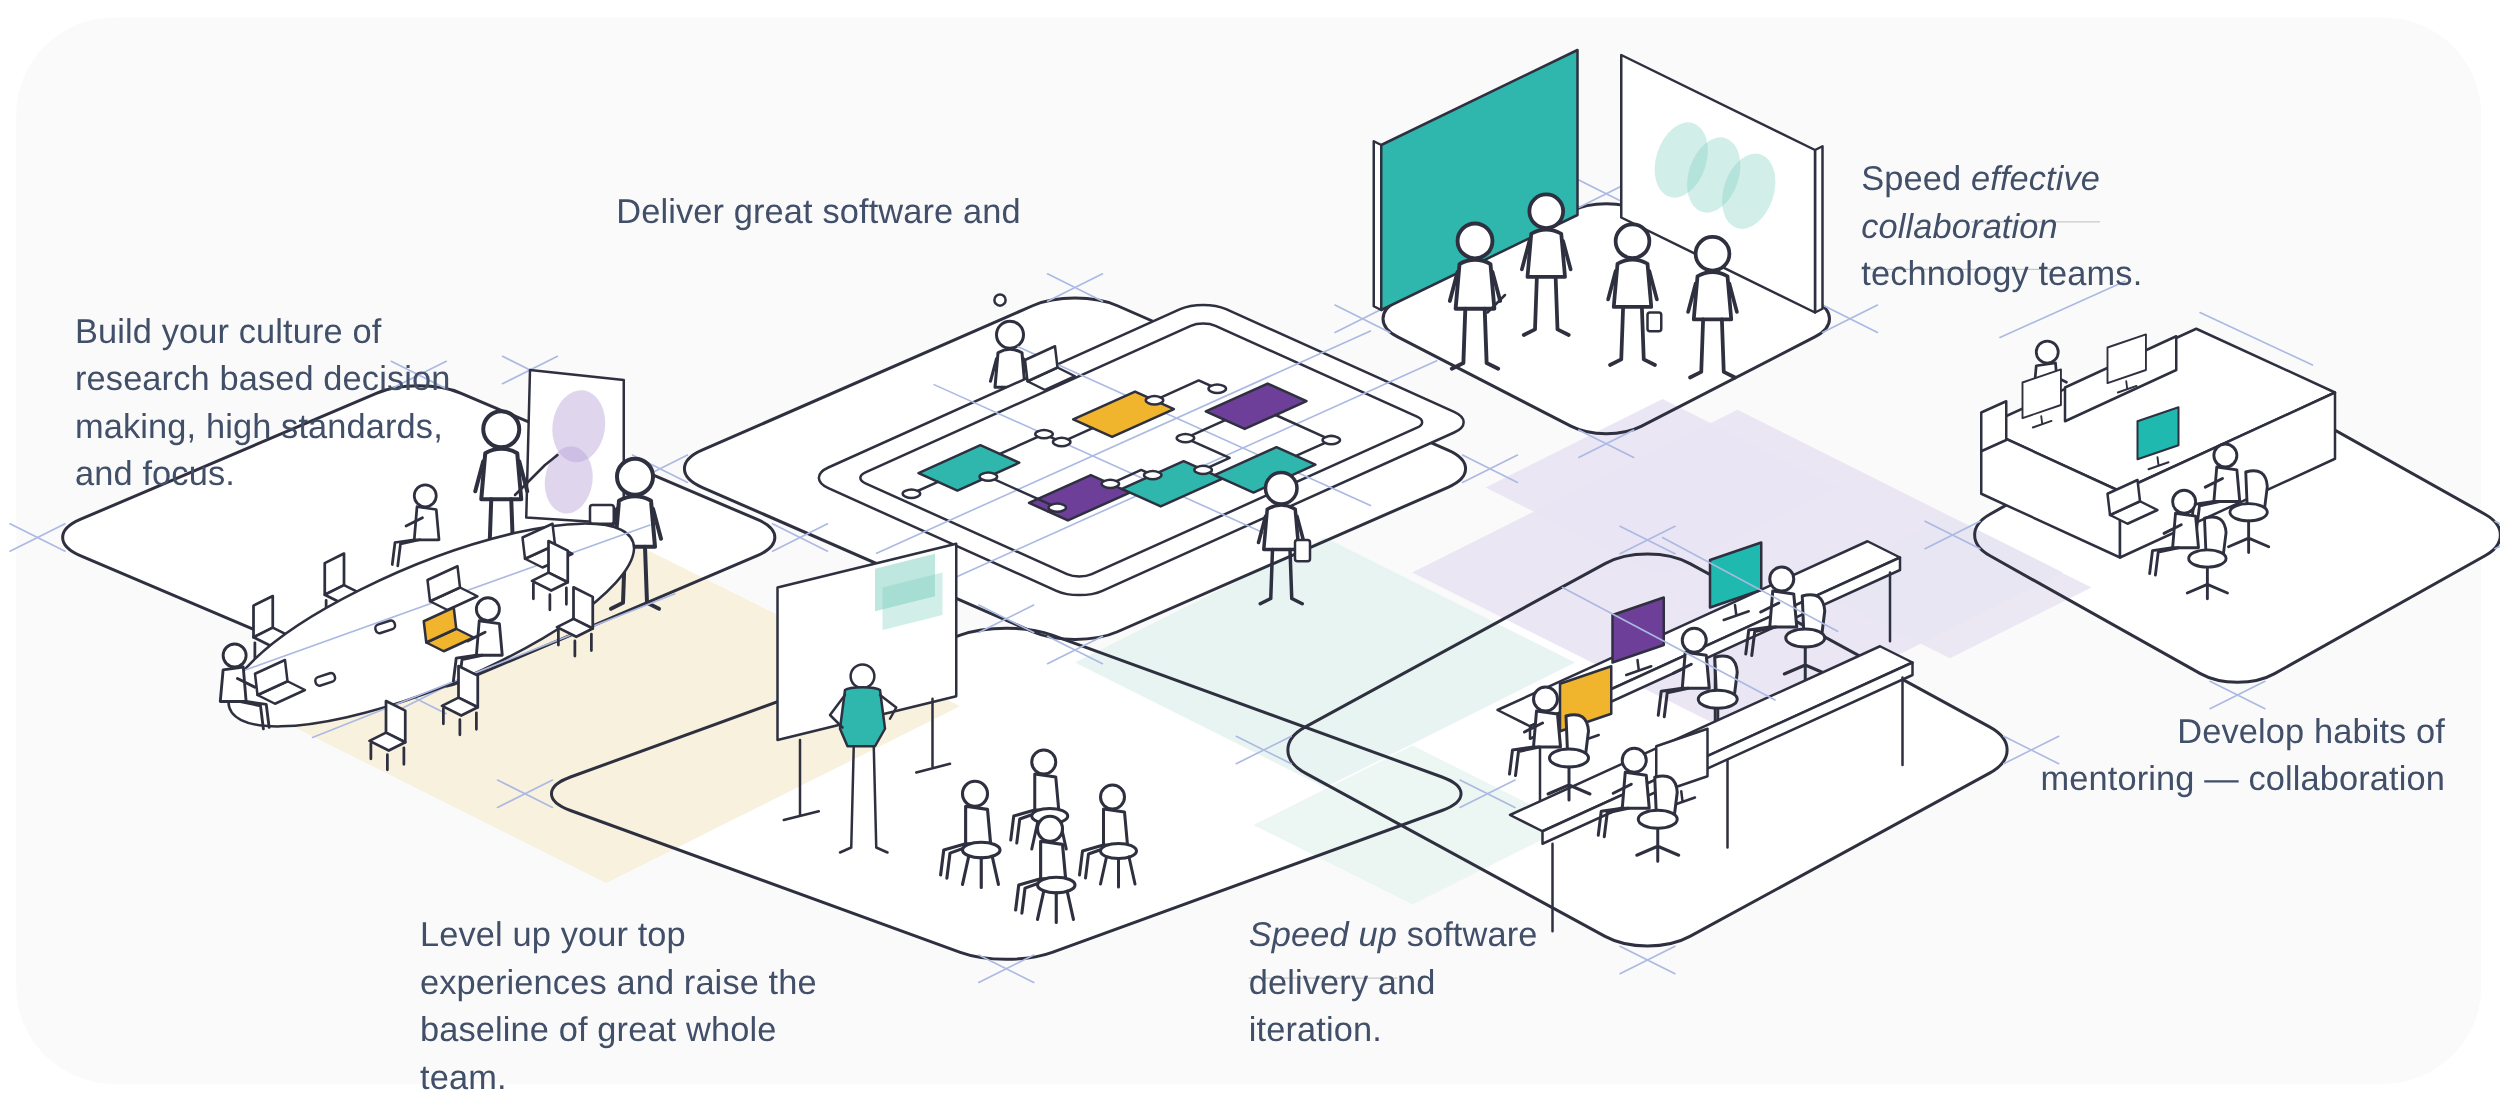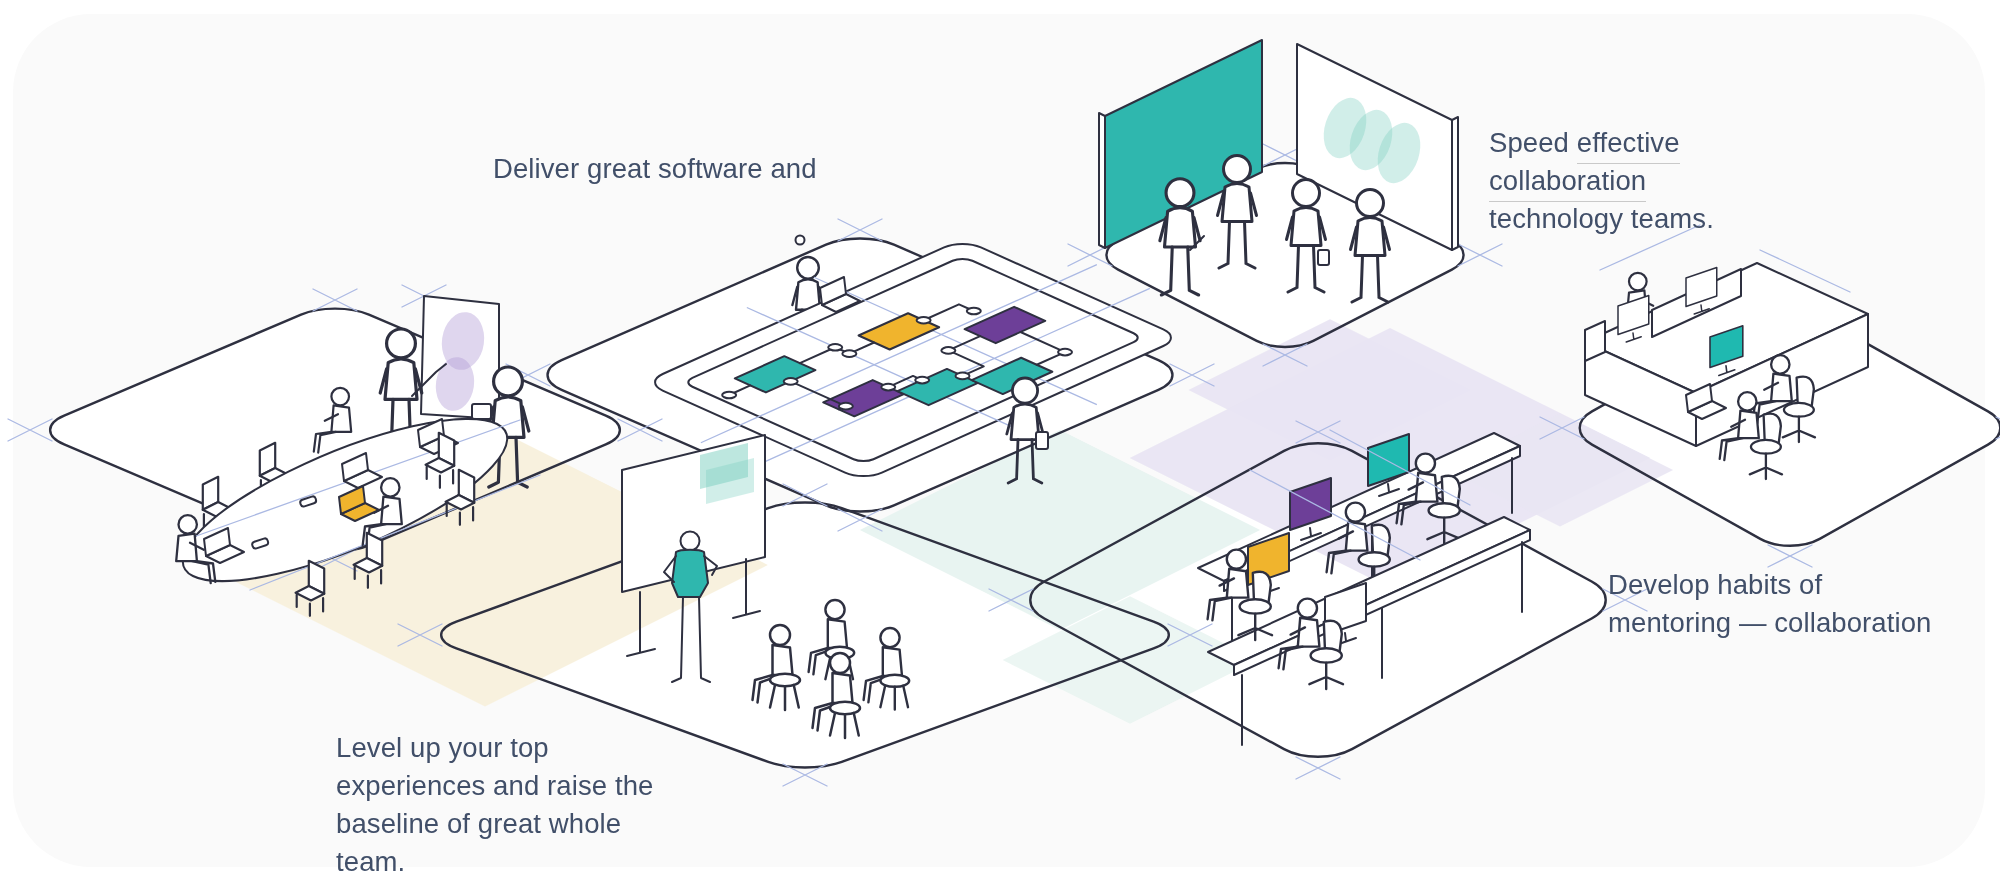--- a/index.html
+++ b/index.html
@@ -11,22 +11,22 @@
   .ln{fill:none;stroke:#2e3040;stroke-width:2;stroke-linecap:round;stroke-linejoin:round}
   .ln2{stroke:#2e3040;stroke-width:2;stroke-linejoin:round}
   .fw{fill:#ffffff}
   .flrf{fill:#ffffff}
   .flr{fill:none;stroke:#2e3040;stroke-width:2.4;vector-effect:non-scaling-stroke;stroke-linejoin:round}
   .lnv{stroke:#2e3040;stroke-width:2;vector-effect:non-scaling-stroke;stroke-linejoin:round;stroke-linecap:round}
   .guide{stroke:#abb9e3;stroke-width:1.3;fill:none;stroke-linecap:round}
   .guidev{stroke:#abb9e3;stroke-width:1.3;fill:none;vector-effect:non-scaling-stroke}
   
   .cap{position:absolute;font-size:27.5px;line-height:38px;color:#414f69;letter-spacing:.1px;}
-  .cap .u{border-bottom:1.5px solid #c9c9c9;padding-bottom:5px;}
-  .cap.right{}
+  .cap .u{border-bottom:1.5px solid #c9c9c9;padding-bottom:19px;font-style:italic;}
+  .cap.right{text-align:right;}
 </style>
 </head>
 <body>
 
 <div class="stage">
   <div class="panel"></div>
 
   <svg class="art" viewBox="0 0 2000 886">
     <defs>
       <g id="cross">
@@ -337,34 +337,44 @@
         <use href="#lapt" style="color:#ffffff" transform="translate(1688 412)"></use>
         <use href="#swchair" transform="translate(1792 419) scale(1.15)"></use>
         <use href="#psit" transform="translate(1778 415) scale(1.15)"></use>
         <use href="#swchair" transform="translate(1759 456) scale(1.15)"></use>
         <use href="#psit" transform="translate(1745 452) scale(1.15)"></use>
       </g>
       <path class="guide" d="M1600,270 L1700,225 M1760,250 L1850,292"></path>
     </g>
   </svg>
 
+  <div class="cap" style="left:60px;top:246px;width:312px">
+    <div>Build your culture of</div>
+    <div>research based decision</div>
+    <div>making, high standards,</div>
+    <div>and focus.</div>
+  </div>
 
   <div class="cap" style="left:493px;top:150px;width:330px">
     <div>Deliver great software and</div>
   </div>
 
   <div class="cap" style="left:1489px;top:124px;width:345px">
     <div><span>Speed </span><span class="u">effective collaboration</span></div>
     <div>technology teams.</div>
   </div>
 
   <div class="cap" style="left:336px;top:729px;width:352px">
     <div>Level up your top</div>
     <div>experiences and raise the</div>
     <div>baseline of great whole team.</div>
   </div>
 
+  <div class="cap" style="left:999px;top:729px;width:260px">
+    <div><span class="u">Speed up</span><span> software</span></div>
+    <div>delivery and iteration.</div>
+  </div>
 
   <div class="cap right" style="left:1608px;top:566px;width:348px">
     <div>Develop habits of</div>
     <div>mentoring — collaboration</div>
   </div>
 </div>
 
 </body></html>

